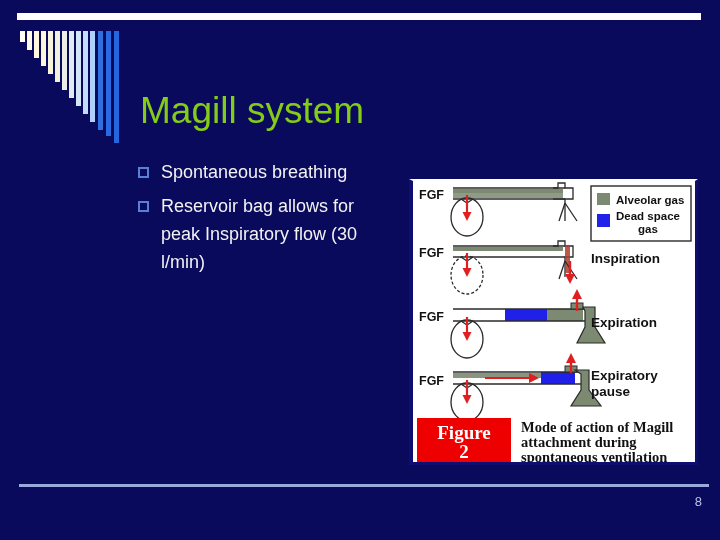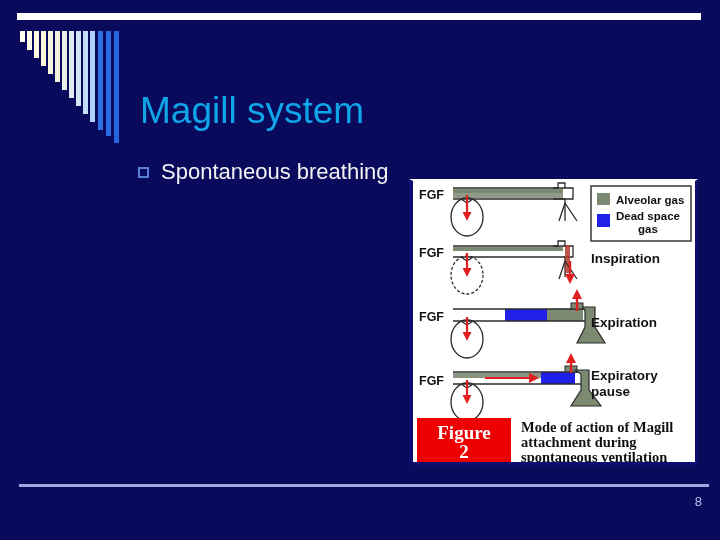--- a/index.html
+++ b/index.html
@@ -43,21 +43,21 @@
     top: 0;
     width: 5px;
   }
 
   
   #title {
     position: absolute;
     left: 140px;
     top: 64px;
     width: 420px;
-    color: #0ea5e9;
+    color: #84cc16;
     font-size: 37px;
     font-weight: normal;
     letter-spacing: 0px;
     line-height: 44px;
     white-space: nowrap;
   }
 
   
   #bullets {
     position: absolute;
@@ -76,21 +76,21 @@
     width: 11px;
     height: 11px;
     border: 2px solid #5b7fd4;
     box-sizing: border-box;
     margin-top: 9px;
     margin-right: 12px;
   }
   .bullet-text {
     flex: 1 1 auto;
     color: #f2f2f2;
-    font-size: 22px;
+    font-size: 18px;
     line-height: 28px;
     letter-spacing: 0px;
   }
 
   
   #figure-panel {
     position: absolute;
     left: 409px;
     top: 179px;
     width: 289px;
@@ -146,20 +146,24 @@
       <div class="fan-bar" style="left: 94px; height: 112px; background: rgb(37, 101, 222);"></div>
     </div>
 
   <h1 id="title">Magill system</h1>
 
   <div id="bullets">
     <div class="bullet-row">
       <span class="bullet-marker"></span>
       <span class="bullet-text">Spontaneous breathing</span>
     </div>
+    <div class="bullet-row">
+      <span class="bullet-marker"></span>
+      <span class="bullet-text">Reservoir bag allows for peak Inspiratory flow (30 l/min)</span>
+    </div>
   </div>
 
   <div id="figure-panel">
     <svg id="figure-svg" width="282" height="281" viewBox="0 0 282 281" xmlns="http://www.w3.org/2000/svg">
 
       <rect x="0" y="0" width="282" height="281" fill="#ffffff"></rect>
 
       <g>
         <rect x="178" y="5" width="100" height="55" fill="#ffffff" stroke="#2a2a2a" stroke-width="1.4"></rect>
         <rect x="184" y="12" width="13" height="12" fill="#7d8a72"></rect>

